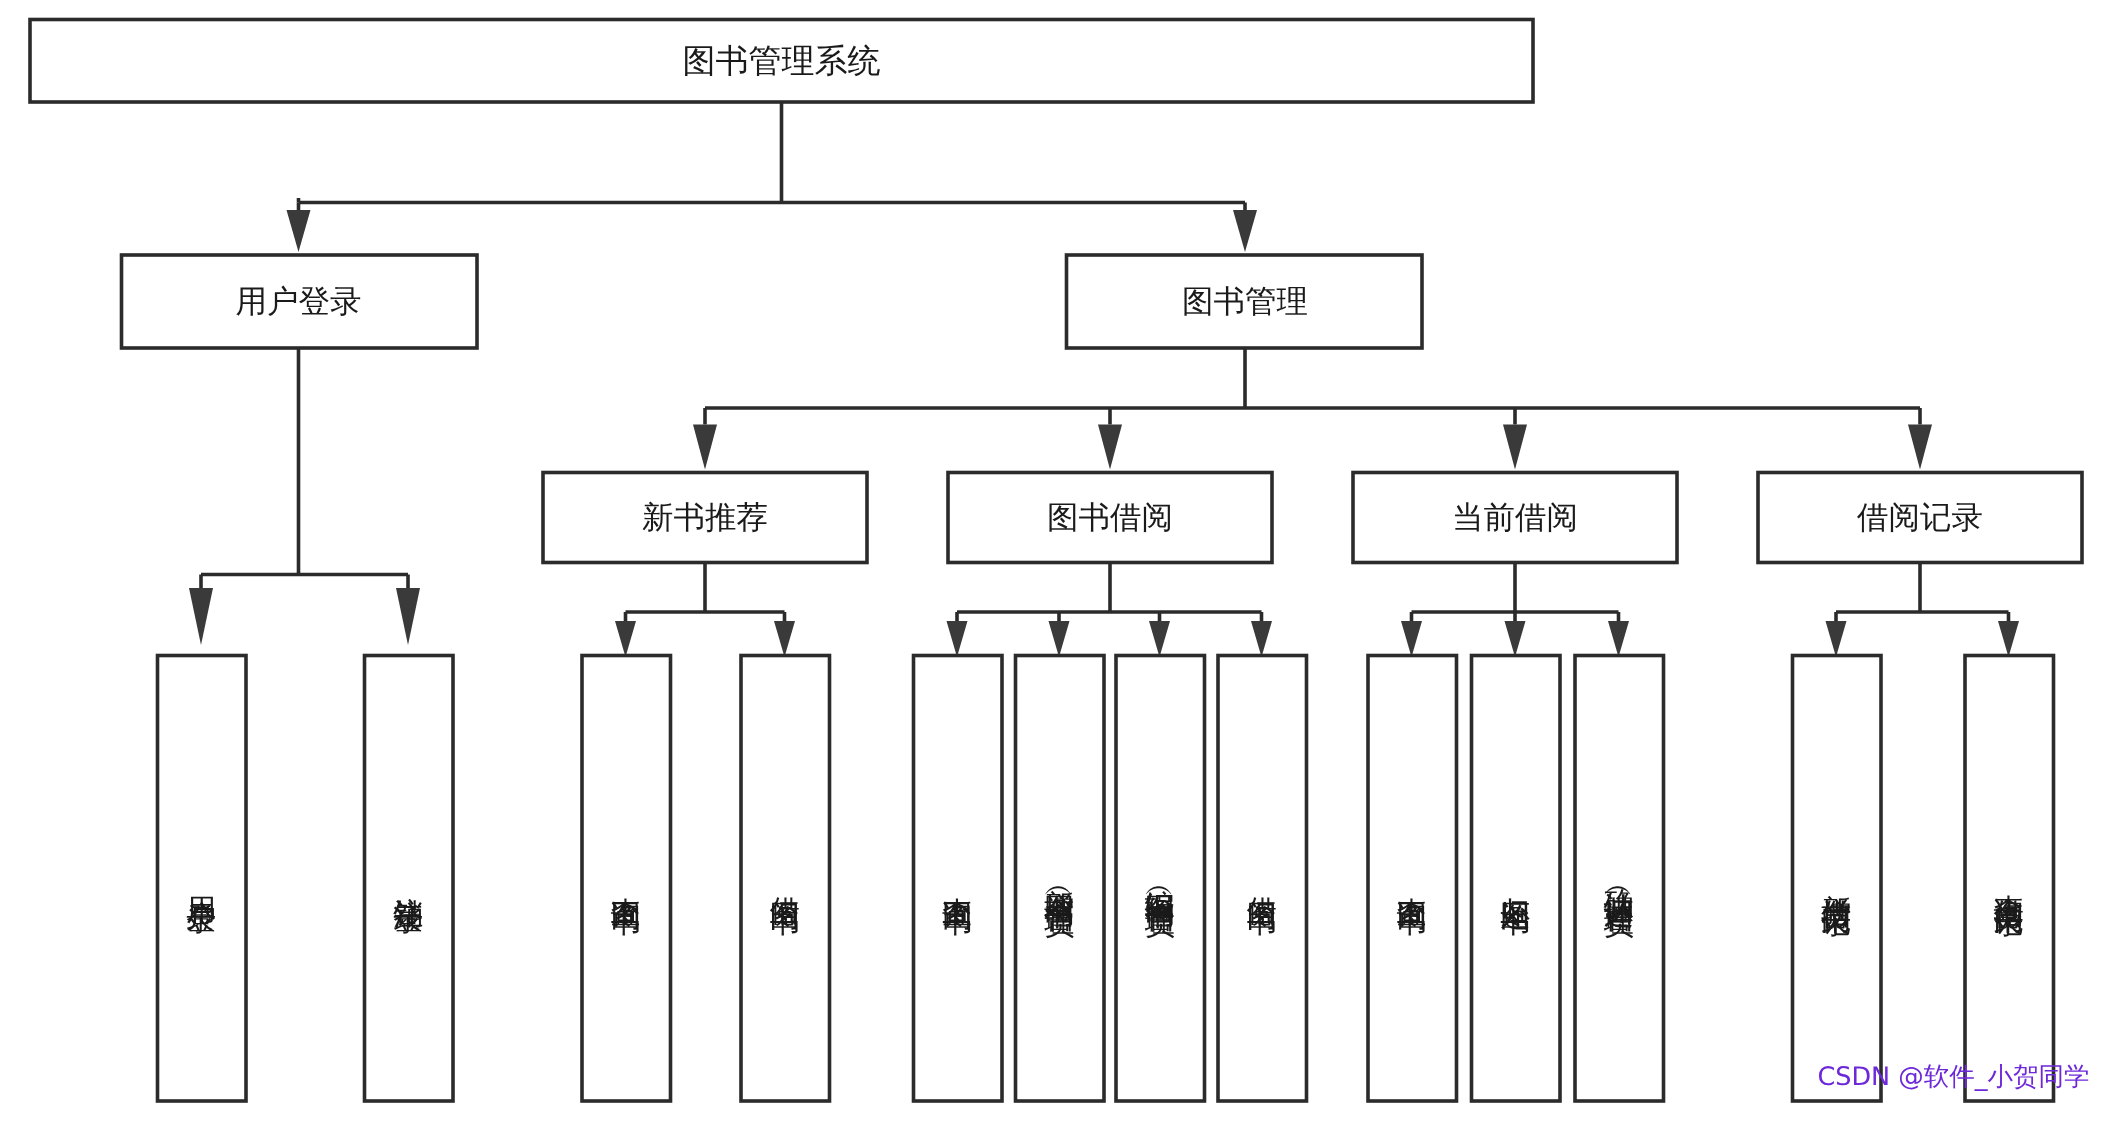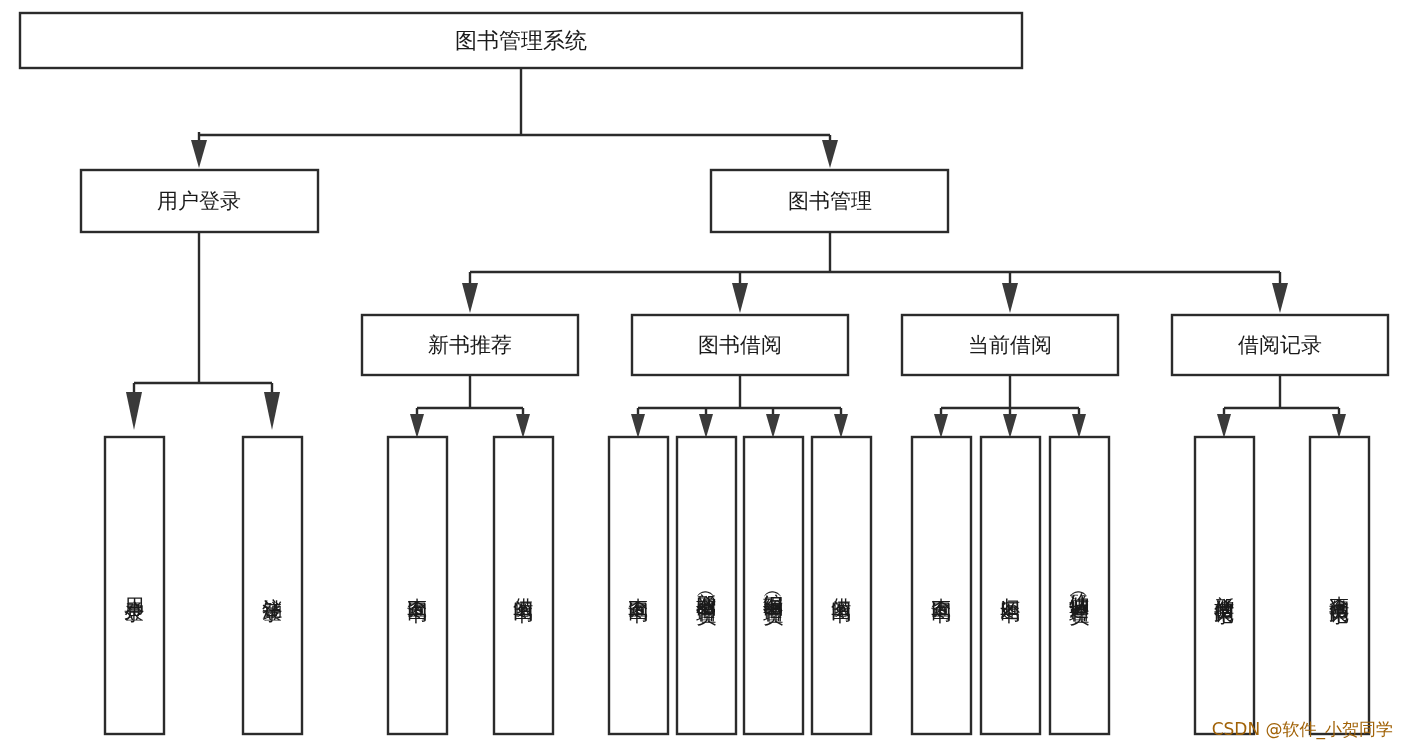--- a/index.html
+++ b/index.html
@@ -67,24 +67,24 @@
     font-size: 20px;
     line-height: 1.12;
     color: #1a1a1a;
     letter-spacing: 2px;
     white-space: nowrap;
     text-align: center;
   }
   .watermark {
     position: absolute;
     right: 12px;
-    bottom: 6px;
+    bottom: 18px;
     font-family: "DejaVu Sans", "Liberation Sans", sans-serif;
     font-size: 17px;
-    color: #a16207;
+    color: #6d28d9;
     white-space: nowrap;
     user-select: none;
   }
 </style>
 </head>
 <body>
 
 <div id="diagram-root">
 
   <svg class="diagram-canvas" viewBox="0 0 1405 747">

